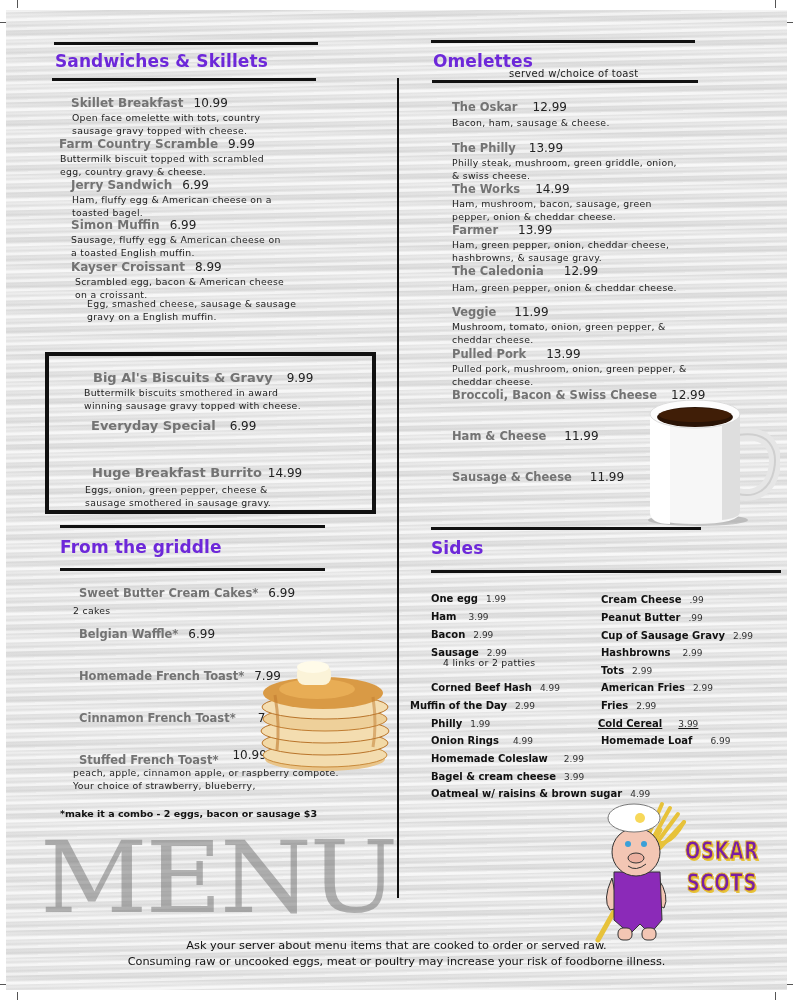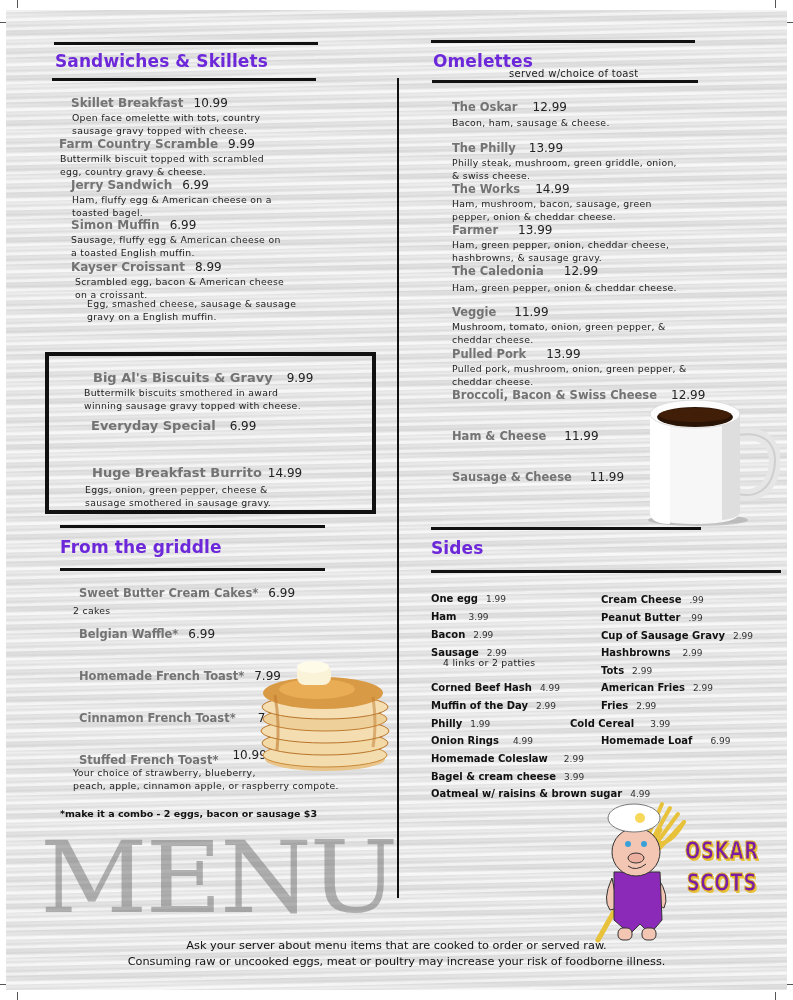--- a/index.html
+++ b/index.html
@@ -145,22 +145,22 @@
 </div>
 <div class="item" style="left:60px;top:665px;">
   <div class="row"><span class="name" style="font-size:11.5px;">Homemade French Toast*</span><span class="price">7.99</span></div>
 </div>
 <div class="item" style="left:60px;top:707px;">
   <div class="row"><span class="name" style="font-size:11.5px;">Cinnamon French Toast*</span><span class="price" style="margin-left:22px;">7.99</span></div>
 </div>
 <div class="item" style="left:60px;top:744px;">
   <div class="row"><span class="name" style="font-size:11.5px;position:relative;top:5px;">Stuffed French Toast*</span><span class="price" style="margin-left:14px;">10.99</span></div>
   <div class="desc" style="margin-left:13px;margin-top:4px;">
+      <div>peach, apple, cinnamon apple, or raspberry compote.</div>
       <div>Your choice of strawberry, blueberry,</div>
-      <div>peach, apple, cinnamon apple, or raspberry compote.</div>
     </div>
 </div>
 
 <div class="note" style="left:60px;top:804px;">
   <div>*make it a combo - 2 eggs, bacon or sausage $3</div>
 </div>
 
 <svg class="img" style="left:255px;top:655px;" width="140" height="120" viewBox="0 0 140 120">
   <ellipse cx="70" cy="104" rx="60" ry="12" fill="#e9c58a"></ellipse>
   <ellipse cx="70" cy="100" rx="62" ry="12" fill="#f3dcae" stroke="#c98a3a" stroke-width="1"></ellipse>
@@ -257,35 +257,35 @@
 <div class="hr" style="left:431px;top:527px;width:270px;"></div>
 <div class="section-title" style="left:431px;top:538px;">Sides</div>
 <div class="hr" style="left:431px;top:570px;width:350px;"></div>
 
 <div class="side" style="left:431px;top:587px;"><span class="name">One egg</span><span class="price">1.99</span></div>
 <div class="side" style="left:431px;top:605px;"><span class="name">Ham</span><span class="price" style="margin-left:12px;">3.99</span></div>
 <div class="side" style="left:431px;top:623px;"><span class="name">Bacon</span><span class="price">2.99</span></div>
 <div class="side" style="left:431px;top:641px;"><span class="name">Sausage</span><span class="price">2.99</span></div>
 <div class="side-note" style="left:443px;top:657px;">4 links or 2 patties</div>
 <div class="side" style="left:431px;top:676px;"><span class="name">Corned Beef Hash</span><span class="price">4.99</span></div>
-<div class="side" style="left:431px;top:694px;"><span class="name">Muffin of the Day</span><span class="price">2.99</span></div>
+<div class="side" style="left:410px;top:694px;"><span class="name">Muffin of the Day</span><span class="price">2.99</span></div>
 <div class="side" style="left:431px;top:712px;"><span class="name">Philly</span><span class="price">1.99</span></div>
 <div class="side" style="left:431px;top:729px;"><span class="name">Onion Rings</span><span class="price" style="margin-left:14px;">4.99</span></div>
 <div class="side" style="left:431px;top:747px;"><span class="name">Homemade Coleslaw</span><span class="price" style="margin-left:16px;">2.99</span></div>
 <div class="side" style="left:431px;top:765px;"><span class="name">Bagel &amp; cream cheese</span><span class="price">3.99</span></div>
 <div class="side" style="left:431px;top:782px;"><span class="name">Oatmeal w/ raisins &amp; brown sugar</span><span class="price">4.99</span></div>
 
 <div class="side" style="left:601px;top:588px;"><span class="name">Cream Cheese</span><span class="price">.99</span></div>
 <div class="side" style="left:601px;top:606px;"><span class="name">Peanut Butter</span><span class="price">.99</span></div>
 <div class="side" style="left:601px;top:624px;"><span class="name">Cup of Sausage Gravy</span><span class="price">2.99</span></div>
 <div class="side" style="left:601px;top:641px;"><span class="name">Hashbrowns</span><span class="price" style="margin-left:12px;">2.99</span></div>
 <div class="side" style="left:601px;top:659px;"><span class="name">Tots</span><span class="price">2.99</span></div>
 <div class="side" style="left:601px;top:676px;"><span class="name">American Fries</span><span class="price">2.99</span></div>
 <div class="side" style="left:601px;top:694px;"><span class="name">Fries</span><span class="price">2.99</span></div>
-<div class="side" style="left:570px;top:712px;"><span class="name">Cold Cereal</span><span class="price" style="margin-left:16px;">3.99</span></div>
+<div class="side" style="left:598px;top:712px;text-decoration:underline;"><span class="name">Cold Cereal</span><span class="price" style="margin-left:16px;">3.99</span></div>
 <div class="side" style="left:601px;top:729px;"><span class="name">Homemade Loaf</span><span class="price" style="margin-left:18px;">6.99</span></div>
 
 <svg class="img" style="left:590px;top:800px;" width="100" height="145" viewBox="0 0 100 145">
   <line x1="8" y1="140" x2="70" y2="30" stroke="#e7c23a" stroke-width="5" stroke-linecap="round"></line>
   <g stroke="#e7c23a" stroke-width="4" stroke-linecap="round" fill="none">
     <path d="M62 40 L80 8"></path>
       <path d="M66 44 L88 14"></path>
       <path d="M70 48 L94 22"></path>
       <path d="M58 36 L72 4"></path>
     <path d="M58 36 Q75 55 94 22"></path>

